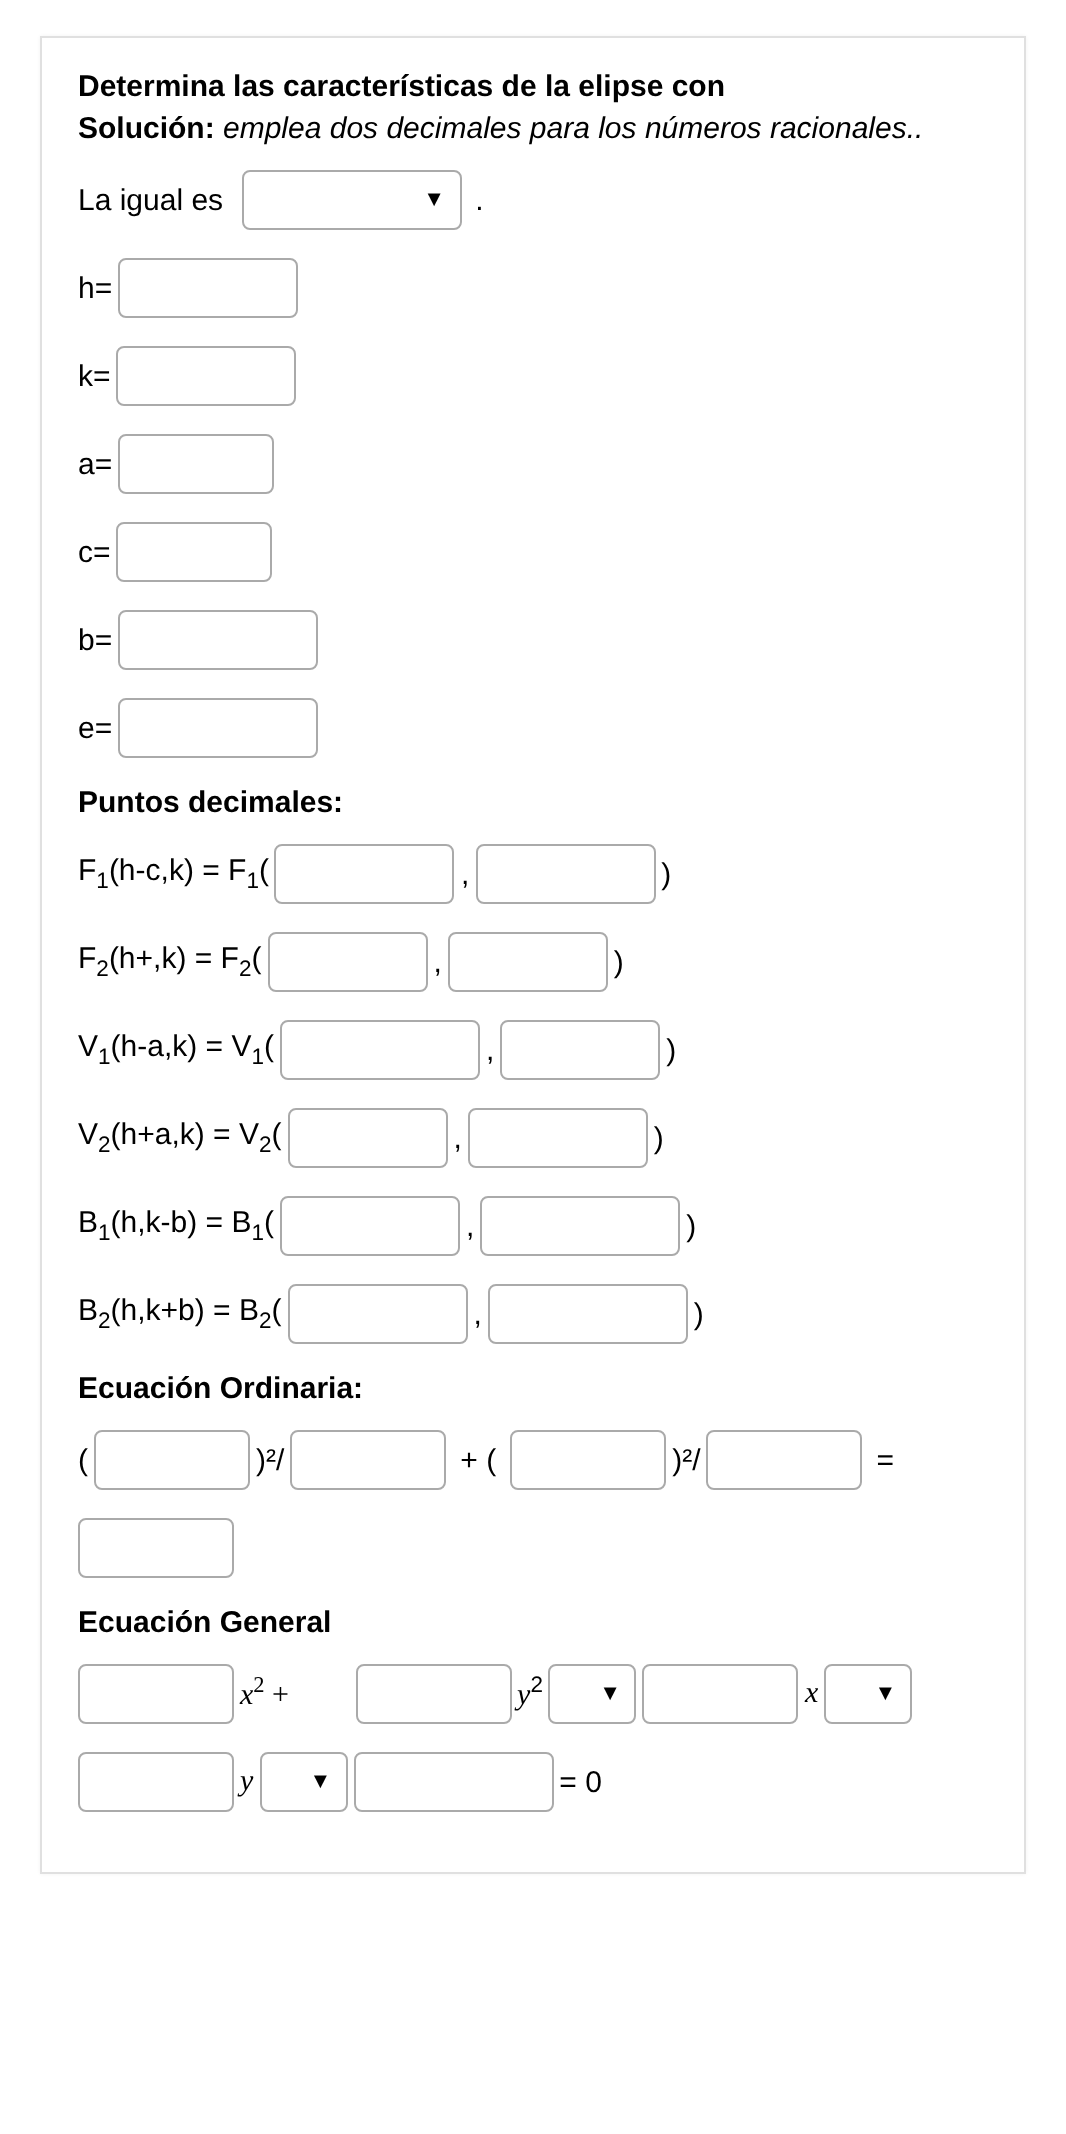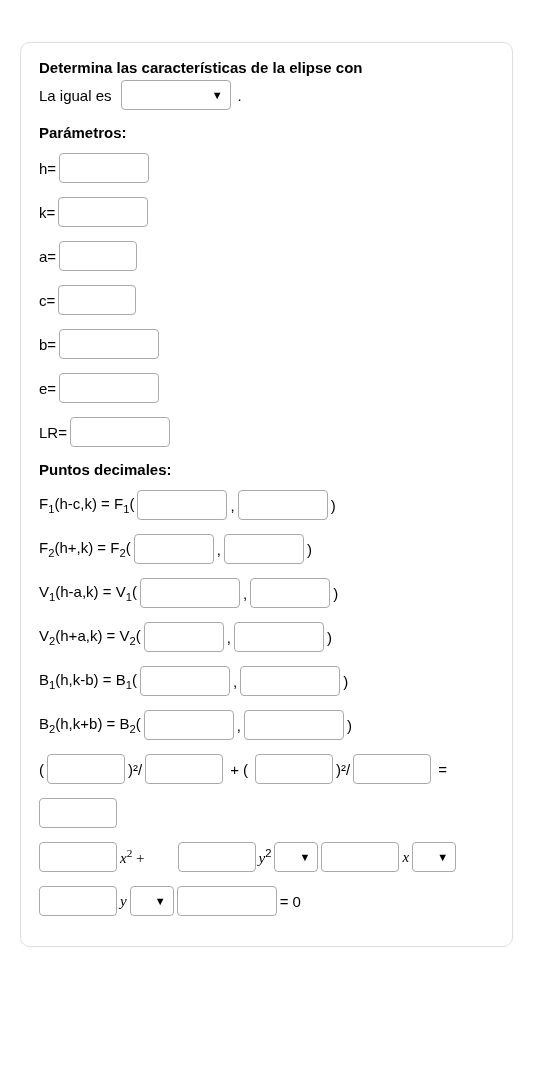--- a/index.html
+++ b/index.html
@@ -11,41 +11,43 @@
 select.input-sel { border: 1px solid #aaa; border-radius: 4px; height: 30px; min-width: 110px; padding: 2px 6px; background: #fff; appearance: none; -webkit-appearance: none; }
 .sel-wrap { position: relative; display: inline-block; }
 .sel-wrap::after { content: "▼"; position: absolute; right: 8px; top: 50%; transform: translateY(-50%); font-size: 11px; pointer-events: none; }
 input.input-box { border: 1px solid #aaa; border-radius: 4px; height: 30px; padding: 2px 4px; background: #fff; font-size: 14px; }
 .w-med { width: 90px; }
 .w-med2 { width: 78px; }
 .w-med3 { width: 80px; }
 .w-lg { width: 100px; }
 .math-sub { font-size: 0.75em; vertical-align: sub; }
 .serif { font-family: "Times New Roman", Times, serif; font-style: italic; }
-.card { border: 1px solid #e0e0e0; border-radius: 10px; padding: 16px 18px; box-shadow: 0 0 2px rgba(0,0,0,0.05); margin-top: 24px; }
+.card { border: 1px solid #e0e0e0; border-radius: 0; padding: 16px 18px; box-shadow: 0 0 2px rgba(0,0,0,0.05); }
 .prompt-line { margin-bottom: 4px; }
 .sup2 { font-size: 0.75em; vertical-align: super; }
 </style>
 </head>
 <body>
 
 <div class="card">
 
 <div class="bold prompt-line">Determina las características de la elipse con</div>
 
+<div style="margin-bottom:12px;">
+  <span class="bold">Solución: </span><span class="italic">emplea dos decimales para los números racionales..</span>
+</div>
 
 <div class="row">
   <span>La igual es</span>
   <span class="sel-wrap" style="margin-left:6px;">
     <select class="input-sel"></select>
   </span>
   <span style="margin-left:4px;">.</span>
 </div>
 
-<div class="section-title">Parámetros:</div>
 
 <div class="row">
   <span>h=</span>
   <input class="input-box w-med" style="">
 </div>
 <div class="row">
   <span>k=</span>
   <input class="input-box w-med" style="">
 </div>
 <div class="row">
@@ -55,24 +57,20 @@
 <div class="row">
   <span>c=</span>
   <input class="input-box w-med2" style="">
 </div>
 <div class="row">
   <span>b=</span>
   <input class="input-box w-lg" style="">
 </div>
 <div class="row">
   <span>e=</span>
-  <input class="input-box w-lg" style="">
-</div>
-<div class="row">
-  <span>LR=</span>
   <input class="input-box w-lg" style="">
 </div>
 
 <div class="section-title">Puntos decimales:</div>
 
 <div class="row">
   <span><span>F</span><span class="math-sub">1</span><span>(h-c,k) = F</span><span class="math-sub">1</span><span>(</span></span>
   <input class="input-box w-med" style="">
   <span>,</span>
   <input class="input-box w-med" style="">
@@ -112,36 +110,38 @@
 </div>
 
 <div class="row">
   <span><span>B</span><span class="math-sub">2</span><span>(h,k+b) = B</span><span class="math-sub">2</span><span>(</span></span>
   <input class="input-box w-med" style="">
   <span>,</span>
   <input class="input-box w-lg" style="">
   <span>)</span>
 </div>
 
+<div class="section-title">Ecuación Ordinaria:</div>
 
 <div class="row">
   <span>(</span>
   <input class="input-box w-med2" style="">
   <span>)²/</span>
   <input class="input-box w-med2" style="">
   <span style="margin:0 4px;">+ (</span>
   <input class="input-box w-med2" style="">
   <span>)²/</span>
   <input class="input-box w-med2" style="">
   <span style="margin-left:4px;">=</span>
 </div>
 <div class="row">
   <input class="input-box w-med2" style="">
 </div>
 
+<div class="section-title">Ecuación General</div>
 
 <div class="row">
   <input class="input-box w-med2" style="">
   <span class="serif" style="font-style:normal;text-align:center;"><span class="serif">x</span><span class="sup2" style="font-style:normal;">2</span><span style="font-style:normal;"> +</span></span>
   <input class="input-box w-med2" style="margin-left: 30px;">
   <span><span class="serif">y</span><span class="sup2" style="font-style:normal;">2</span></span>
   <span class="sel-wrap">
     <select class="input-sel" style="min-width:44px;width:44px;"></select>
   </span>
   <input class="input-box w-med2" style="">

